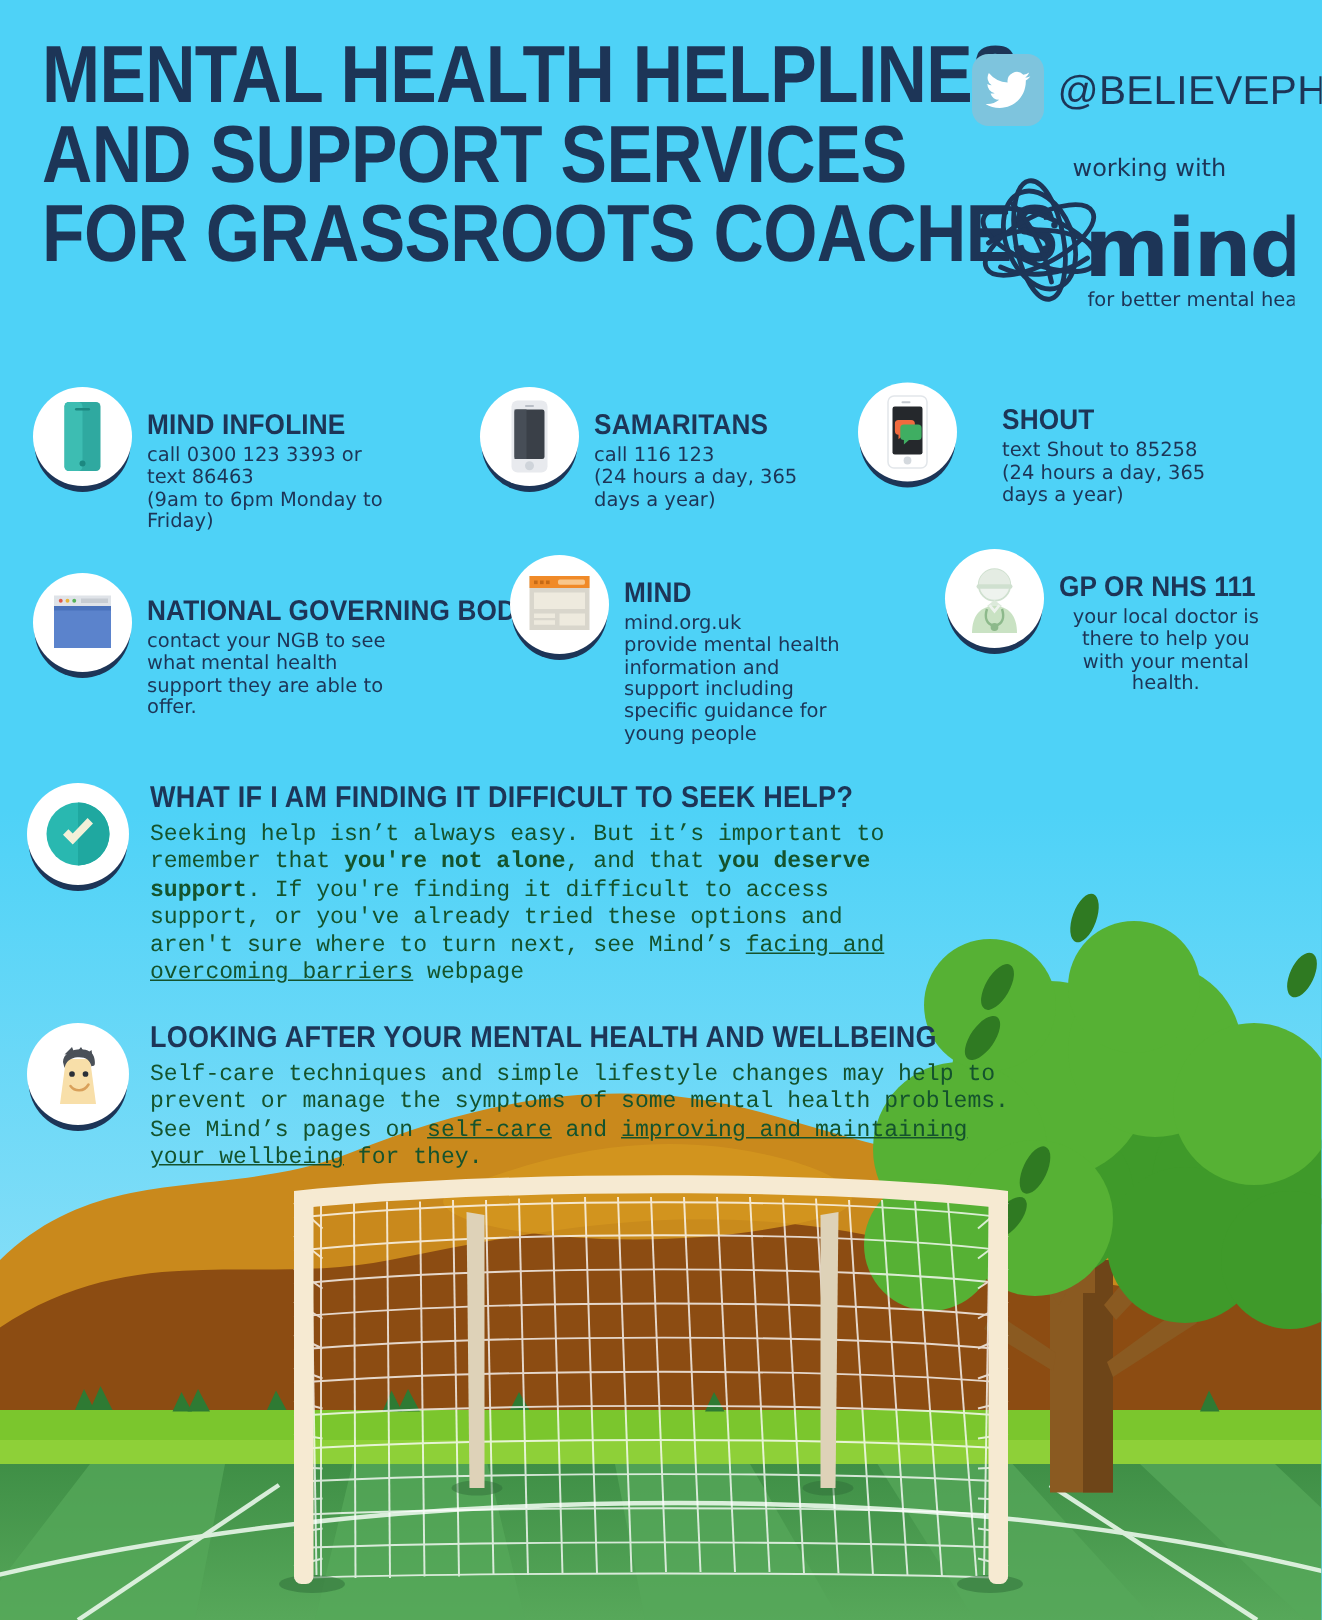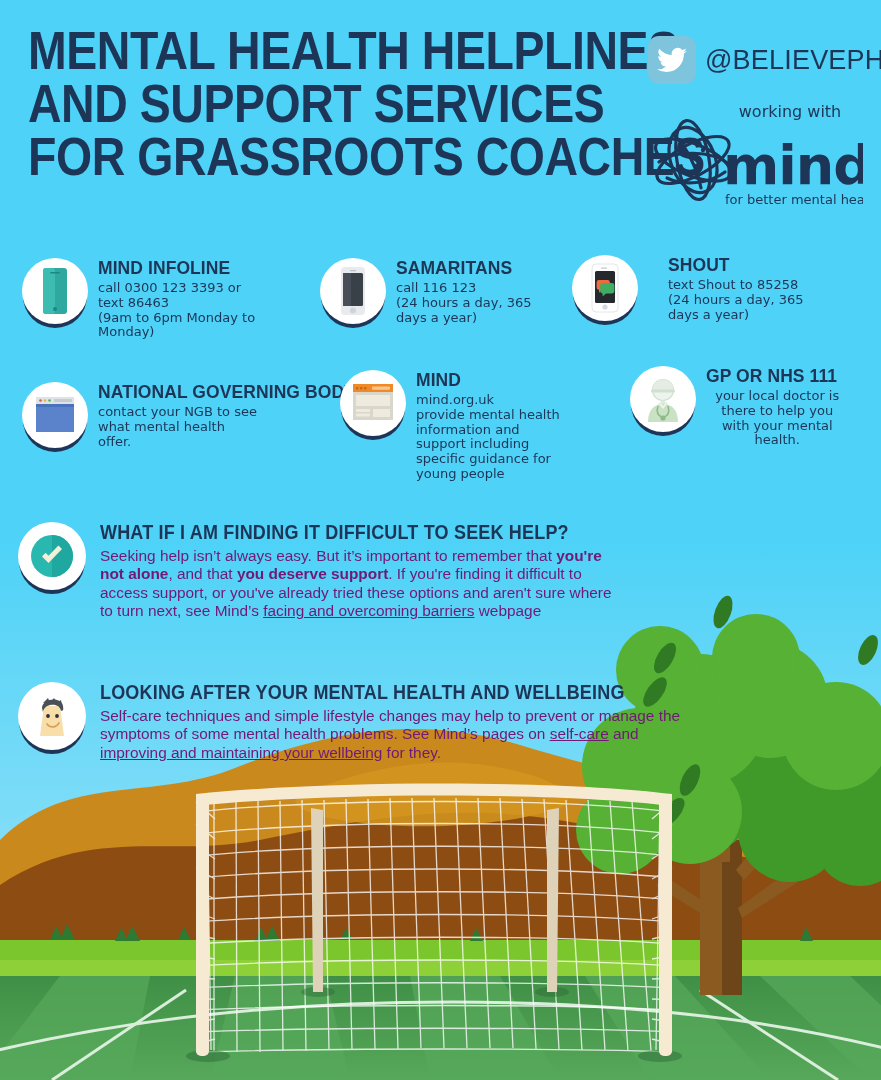--- a/index.html
+++ b/index.html
@@ -34,37 +34,37 @@
     width:48px; height:48px; border-radius:11px; background:#7ec4dd;
     display:flex; align-items:center; justify-content:center;
   }
   .tw-handle {
     font-family:"Liberation Sans Narrow","Liberation Sans",sans-serif;
     font-size:27px; font-weight:normal; color:#1d3557; letter-spacing:0.2px;
   }
 
   .mind-logo { position:absolute; left:645px; top:100px; width:218px; height:110px; }
   .mind-working {
-    position:absolute; left:70px; top:2px; width:150px; text-align:center;
+    position:absolute; left:70px; top:2px; width:150px; 
     font-size:16px; color:#1d3557; font-family:"DejaVu Sans",sans-serif;
   }
 
   
   .card { position:absolute; display:flex; }
   .icon-wrap { position:relative; flex:0 0 auto; }
   .circle {
     position:relative; border-radius:50%; background:#ffffff;
     display:flex; align-items:center; justify-content:center;
     box-shadow:0 5px 0 -1px #1d3557;
     overflow:hidden;
   }
   .circle.md { width:66px; height:66px; }
   .circle.lg { width:68px; height:68px; }
 
-  .card-body { padding-left:10px; }
+  .card-body { padding-left:10px;margin-top:16px; }
   .card-h {
     font-family:"Liberation Sans Narrow","Liberation Sans",sans-serif;
     font-weight:bold; font-size:19px; letter-spacing:0.1px;
     color:#1d3557; text-transform:uppercase; line-height:1.05;
     transform:scaleX(0.92); transform-origin:left center;
     margin-bottom:3px; white-space:nowrap;
   }
   .card-p {
     font-size:13px; line-height:1.14; color:#1d3557;
     font-family:"DejaVu Sans",sans-serif;
@@ -73,22 +73,22 @@
   
   .section { position:absolute; display:flex; }
   .sec-h {
     font-family:"Liberation Sans Narrow","Liberation Sans",sans-serif;
     font-weight:bold; font-size:20px; color:#1d3557;
     text-transform:uppercase; letter-spacing:0.2px; line-height:1.05;
     transform:scaleX(0.9); transform-origin:left center; margin-bottom:4px;
     white-space:nowrap;
   }
   .sec-p {
-    font-size:15.4px; line-height:1.2; color:#701a75;
-    font-family:Liberation Sans, sans-serif;
+    font-size:15.4px; line-height:1.2; color:#14532d;
+    font-family:Liberation Mono, monospace;
   }
   .sec-p b { font-weight:bold; }
   .sec-p u { text-decoration:underline; }
 </style>
 </head>
 <body>
 
 <div class="scene">
   <svg width="881" height="540" viewBox="0 0 881 540" xmlns="http://www.w3.org/2000/svg">
     <defs>
@@ -321,21 +321,21 @@
           <circle cx="17" cy="42" r="2" fill="#1c8880"></circle>
         </svg>
       </div>
     </div>
     <div class="card-body">
       <div class="card-h">MIND INFOLINE</div>
       <div class="card-p">
         <div>call 0300 123 3393 or</div>
         <div>text 86463</div>
         <div>(9am to 6pm Monday to</div>
-        <div>Monday)</div>
+        <div>Friday)</div>
       </div>
     </div>
   </div>
 
   <div class="card" style="left:320px; top:258px; width:280px;">
     <div class="icon-wrap">
       <div class="circle md">
         <svg width="30" height="50" viewBox="0 0 30 50">
           <rect x="3" y="1" width="24" height="48" rx="4" fill="#e8eaee"></rect>
           <rect x="5" y="7" width="20" height="33" rx="1.5" fill="#3a4048"></rect>
@@ -390,20 +390,21 @@
           <rect x="2" y="9" width="38" height="28" fill="#5b83cc"></rect>
           <rect x="2" y="9" width="38" height="3" fill="#4a72bb"></rect>
         </svg>
       </div>
     </div>
     <div class="card-body">
       <div class="card-h">NATIONAL GOVERNING BODY</div>
       <div class="card-p">
         <div>contact your NGB to see</div>
         <div>what mental health</div>
+        <div>support they are able to</div>
         <div>offer.</div>
       </div>
     </div>
   </div>
 
   <div class="card" style="left:340px; top:370px; width:265px;">
     <div class="icon-wrap">
       <div class="circle md">
         <svg width="44" height="42" viewBox="0 0 44 42">
           <rect x="2" y="2" width="40" height="36" fill="#d9d6cc"></rect>

